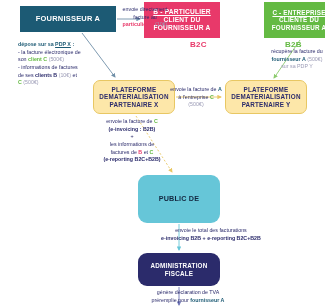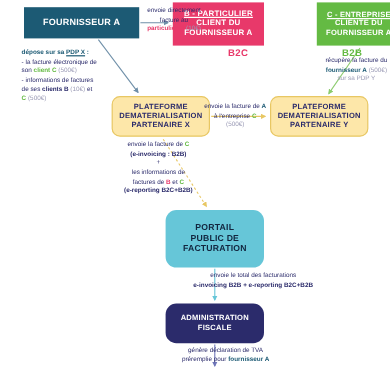--- a/index.html
+++ b/index.html
@@ -164,23 +164,21 @@
   <div class="box" id="pdpy">
     <div>
       <div>PLATEFORME</div>
       <div>DEMATERIALISATION</div>
       <div>PARTENAIRE Y</div>
     </div>
   </div>
 
   <div class="box" id="portail">
     <div>
-      <div>PORTAIL</div>
       <div>PUBLIC DE</div>
-      <div>FACTURATION</div>
     </div>
   </div>
 
   <div class="box" id="admin">
     <div>
       <div>ADMINISTRATION</div>
       <div>FISCALE</div>
     </div>
   </div>
 

